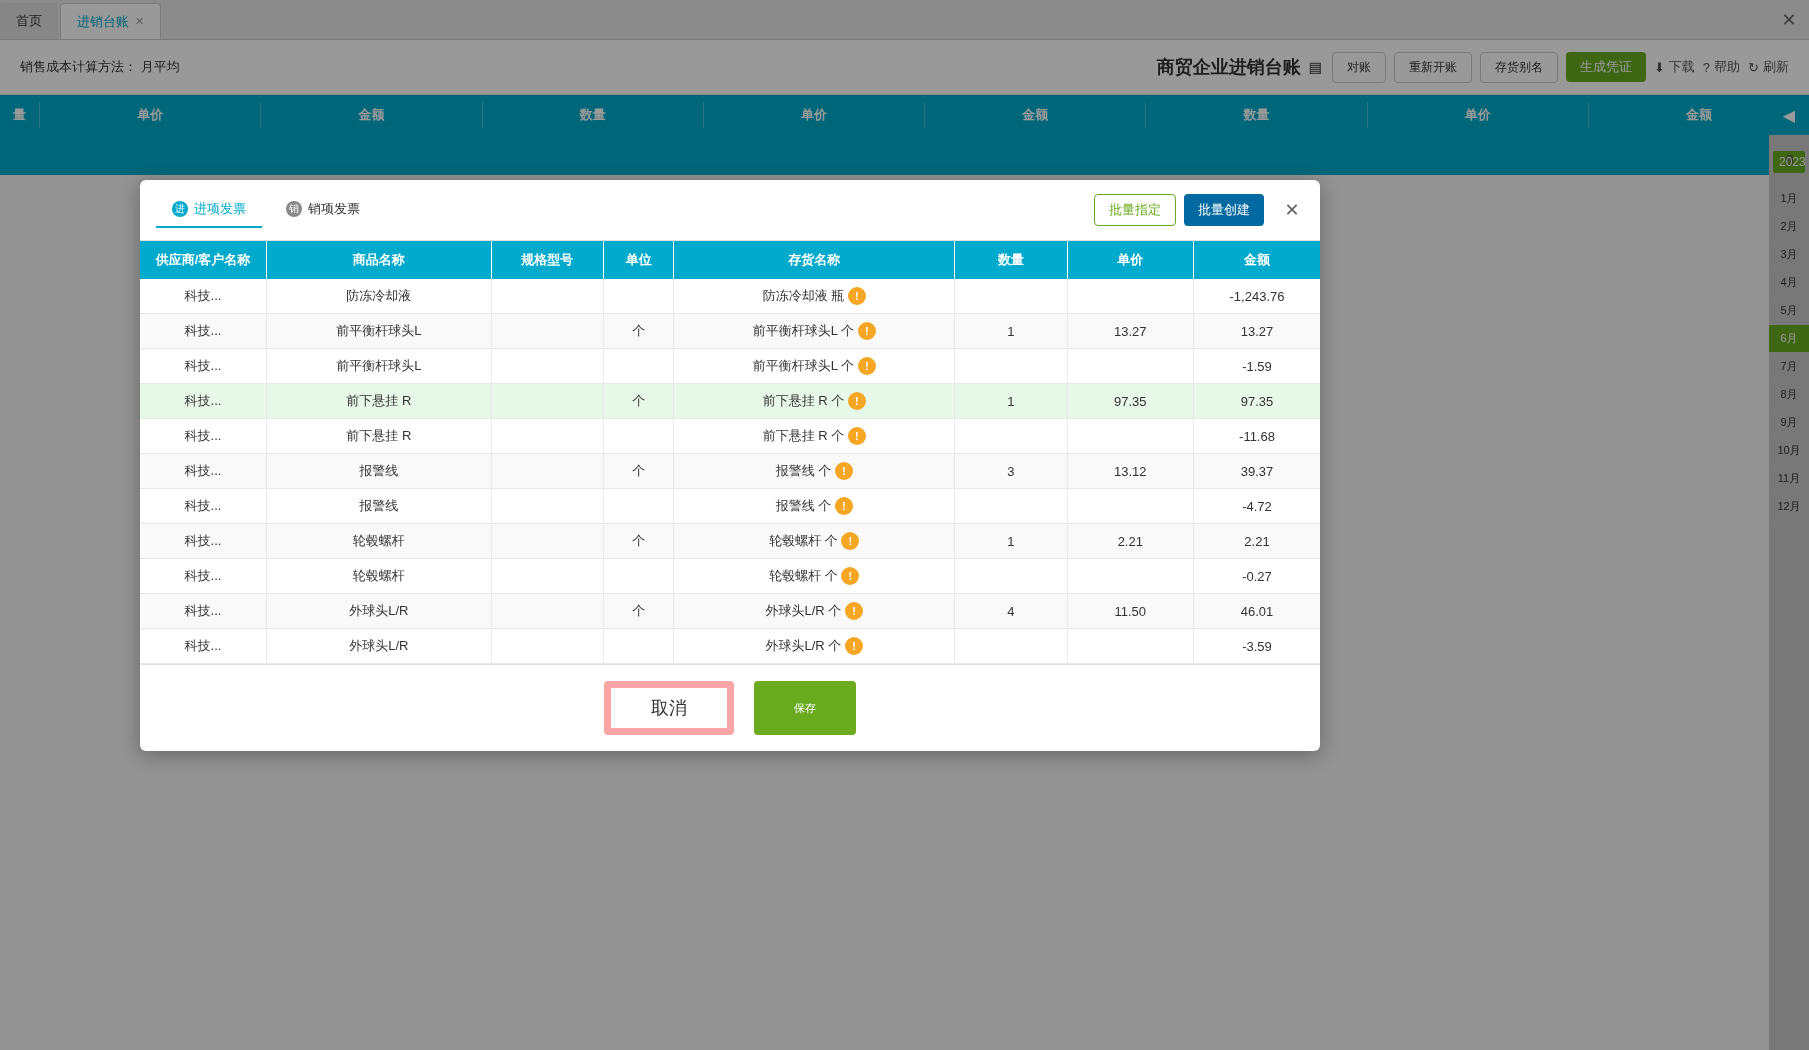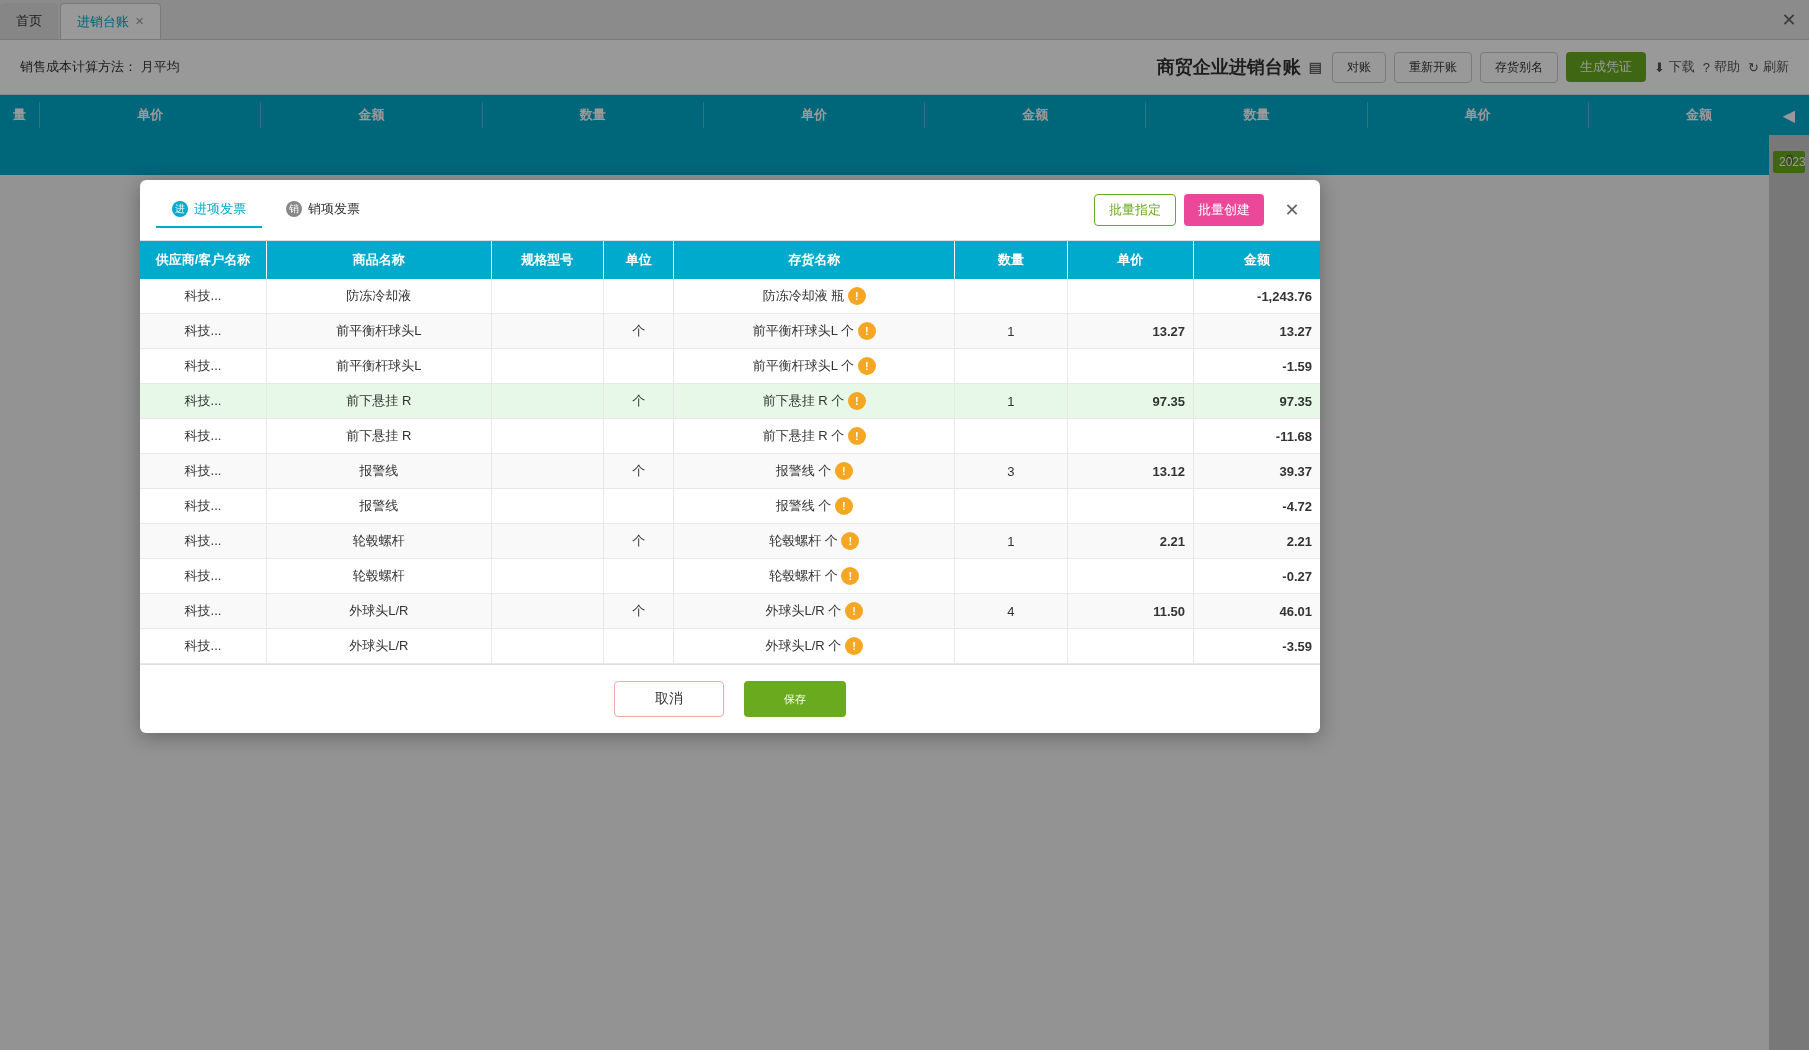--- a/index.html
+++ b/index.html
@@ -129,21 +129,21 @@
     }
     .dialog-tab-icon.gray { background: #888; }
     .dialog-header-btns {
       margin-left: auto; display: flex; gap: 8px;
     }
     .btn-batch-assign {
       background: #fff; border: 1px solid #6aaa1e; color: #6aaa1e;
       padding: 6px 14px; border-radius: 4px; cursor: pointer; font-size: 13px;
     }
     .btn-batch-create {
-      background: #ec4899; border: none; color: #fff;
+      background: #0369a1; border: none; color: #fff;
       padding: 6px 14px; border-radius: 4px; cursor: pointer; font-size: 13px;
     }
     .dialog-close {
       margin-left: 8px; cursor: pointer; font-size: 18px; color: #666;
       width: 24px; height: 24px; display: flex; align-items: center; justify-content: center;
     }
 
     
     .dialog-table-container {
       flex: 1; overflow: auto; max-height: 500px;
@@ -161,35 +161,35 @@
     .dialog-table tbody tr { border-bottom: 1px solid #e8e8e8; }
     .dialog-table tbody tr:nth-child(even) { background: #f9f9f9; }
     .dialog-table tbody tr.highlighted { background: #e8f8e8; }
     .dialog-table tbody td {
       padding: 8px 8px; font-size: 13px; color: #333;
       border-right: 1px solid #e8e8e8;
       text-align: center;
     }
     .dialog-table tbody td:last-child { border-right: none; }
     .dialog-table tbody td.text-left { text-align: center; }
-    .dialog-table tbody td.text-right { text-align: right; font-weight: bold; }
+    .dialog-table tbody td.text-right { text-align: center; }
     .warning-icon {
       display: inline-flex; width: 18px; height: 18px; border-radius: 50%;
       background: #f5a623; color: #fff; font-size: 11px; font-weight: bold;
       align-items: center; justify-content: center;
     }
 
     
     .dialog-footer {
       padding: 16px; border-top: 1px solid #e0e0e0;
       display: flex; justify-content: center; gap: 20px;
     }
     .btn-cancel {
-      border: 1px solid #fca5a5; background: #fff; color: #333;
-      padding: 8px 40px; border-radius: 4px; cursor: pointer; font-size: 14px;
+      border: 7px solid #fca5a5; background: #fff; color: #333;
+      padding: 8px 40px; border-radius: 4px; cursor: pointer; font-size: 18px;
     }
     .btn-save {
       background: #6aaa1e; border: none; color: #fff;
       padding: 8px 40px; border-radius: 4px; cursor: pointer; font-size: 11px;
     }
 
     
     .dialog-table-container::-webkit-scrollbar { width: 8px; height: 8px; }
     .dialog-table-container::-webkit-scrollbar-thumb { background: #ccc; border-radius: 4px; }
   </style>
@@ -250,20 +250,34 @@
     <div class="th-cell">单价</div>
     <div class="th-cell">金额</div>
   </div>
 </div>
 
 <div class="side-panel" style="top: 95px; right: 0; width: 40px; bottom: 0; position: absolute; background: #c8c8c8;">
   <div class="side-panel-arrow">◀</div>
   <div style="padding: 8px 4px; text-align: center;">
     <div style="font-size: 10px; color: #555; writing-mode: vertical-rl; margin: 4px auto;">月份</div>
     <div class="year-badge">2023</div>
+  </div>
+  <div class="month-items">
+    <div class="month-item">1月</div>
+    <div class="month-item">2月</div>
+    <div class="month-item">3月</div>
+    <div class="month-item">4月</div>
+    <div class="month-item">5月</div>
+    <div class="month-item active">6月</div>
+    <div class="month-item">7月</div>
+    <div class="month-item">8月</div>
+    <div class="month-item">9月</div>
+    <div class="month-item">10月</div>
+    <div class="month-item">11月</div>
+    <div class="month-item">12月</div>
   </div>
 </div>
 
 <div class="overlay"></div>
 
 <div class="dialog">
 
   <div class="dialog-header">
     <div class="dialog-tab active">
       <span class="dialog-tab-icon">进</span>

